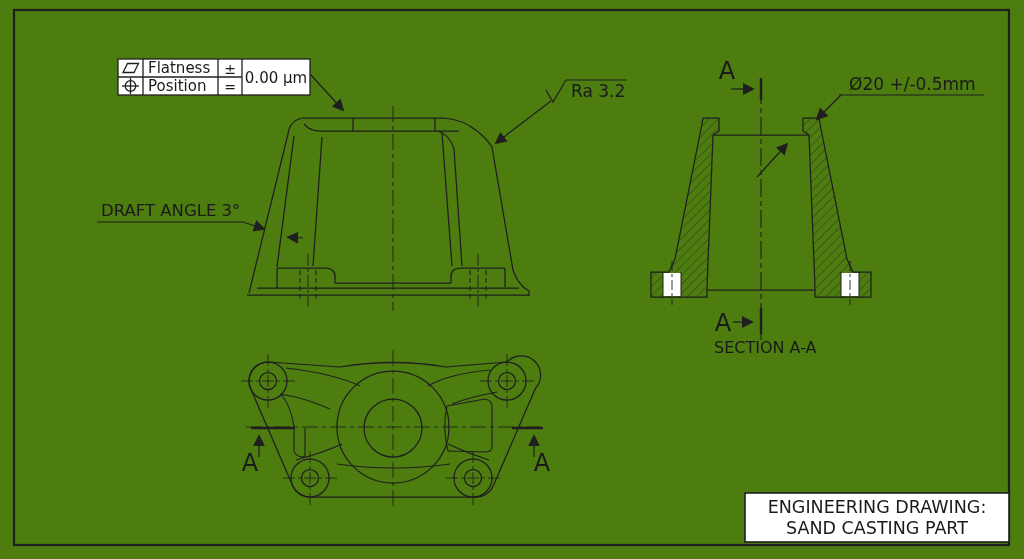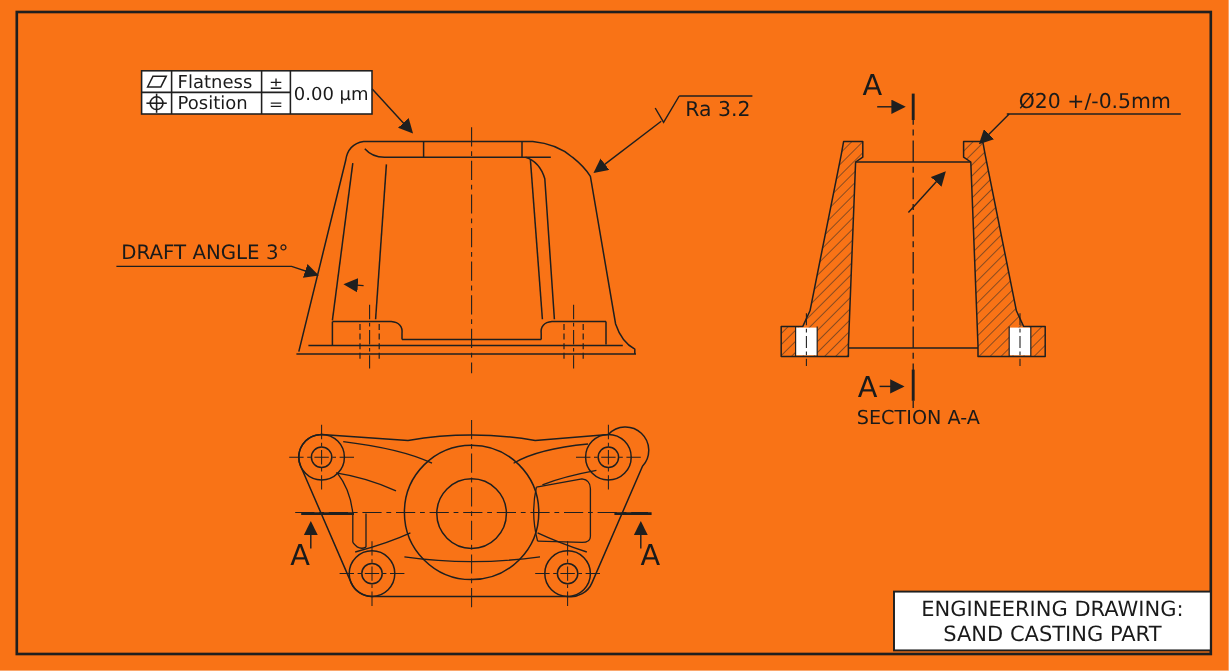--- a/index.html
+++ b/index.html
@@ -1,16 +1,16 @@
 <!DOCTYPE html>
 <html><head>
 <meta charset="utf-8">
 <style>
   html,body{margin:0;padding:0;background:#fdfdfd;}
-  .page{width:1024px;height:559px;background:#f97316;position:relative;overflow:hidden;
+  .page{width:1024px;height:559px;background:#4d7c0f;position:relative;overflow:hidden;
         font-family:"DejaVu Sans","Liberation Sans",sans-serif;}
   svg{display:block;}
   text{fill:#1a1a1a;font-family:"DejaVu Sans","Liberation Sans",sans-serif;}
 </style>
 </head>
 <body>
 
 <div class="page">
 <svg width="1024" height="559" viewBox="0 0 1024 559">
 

